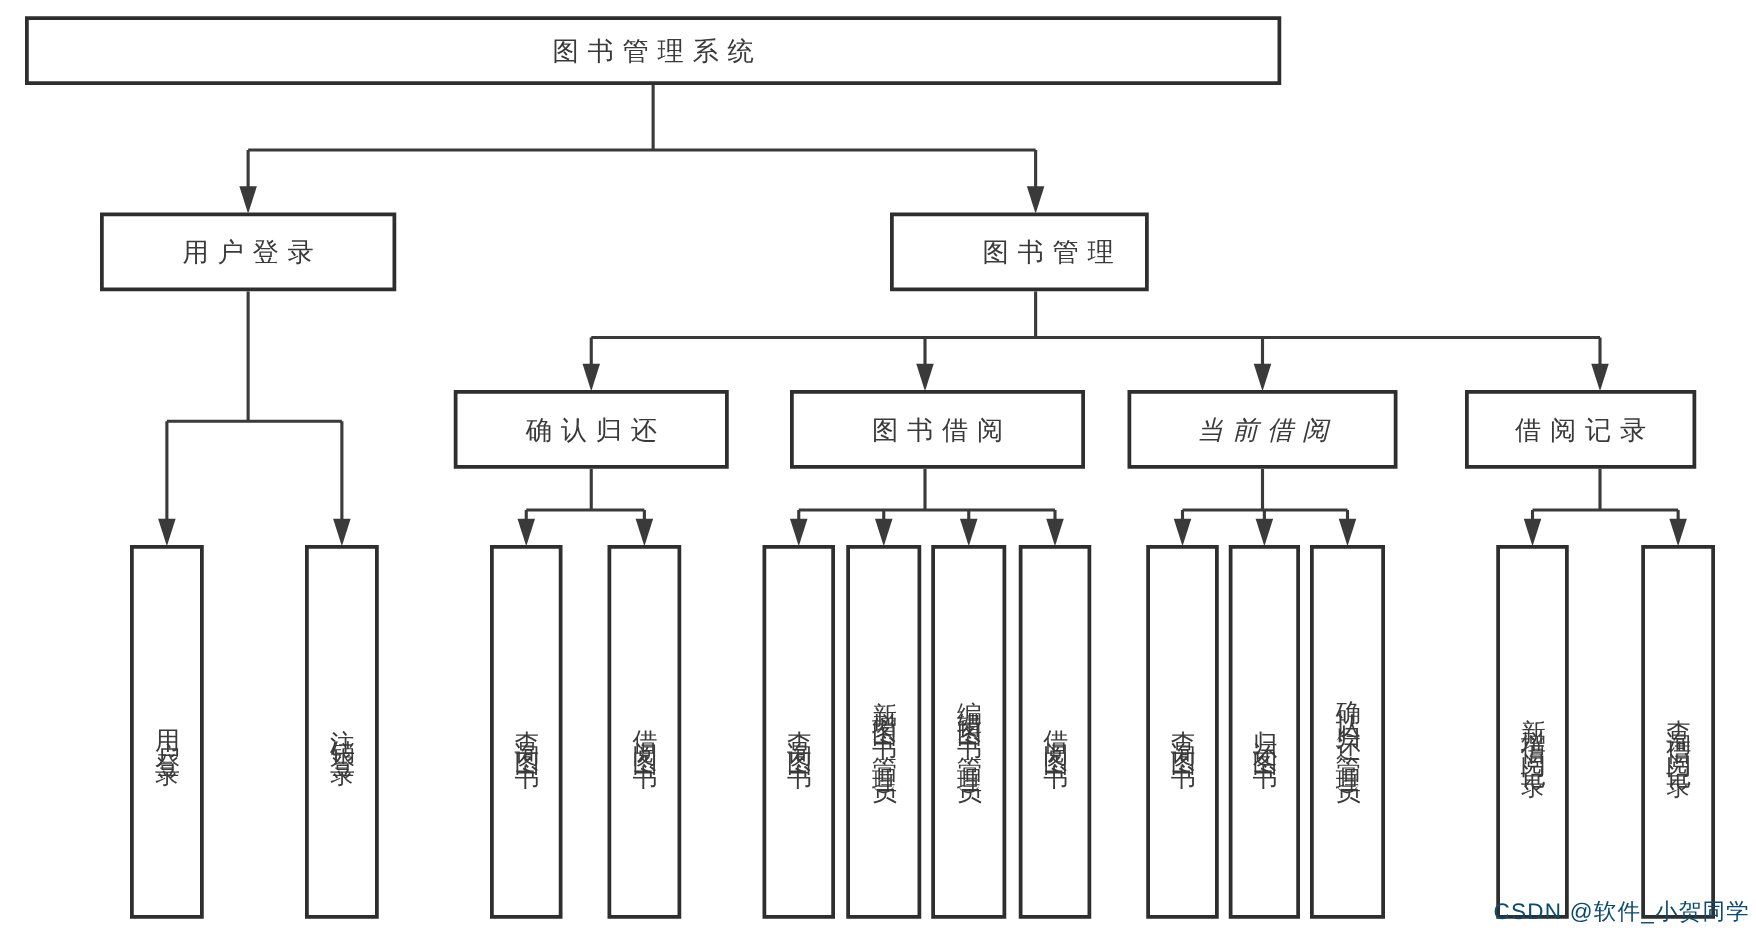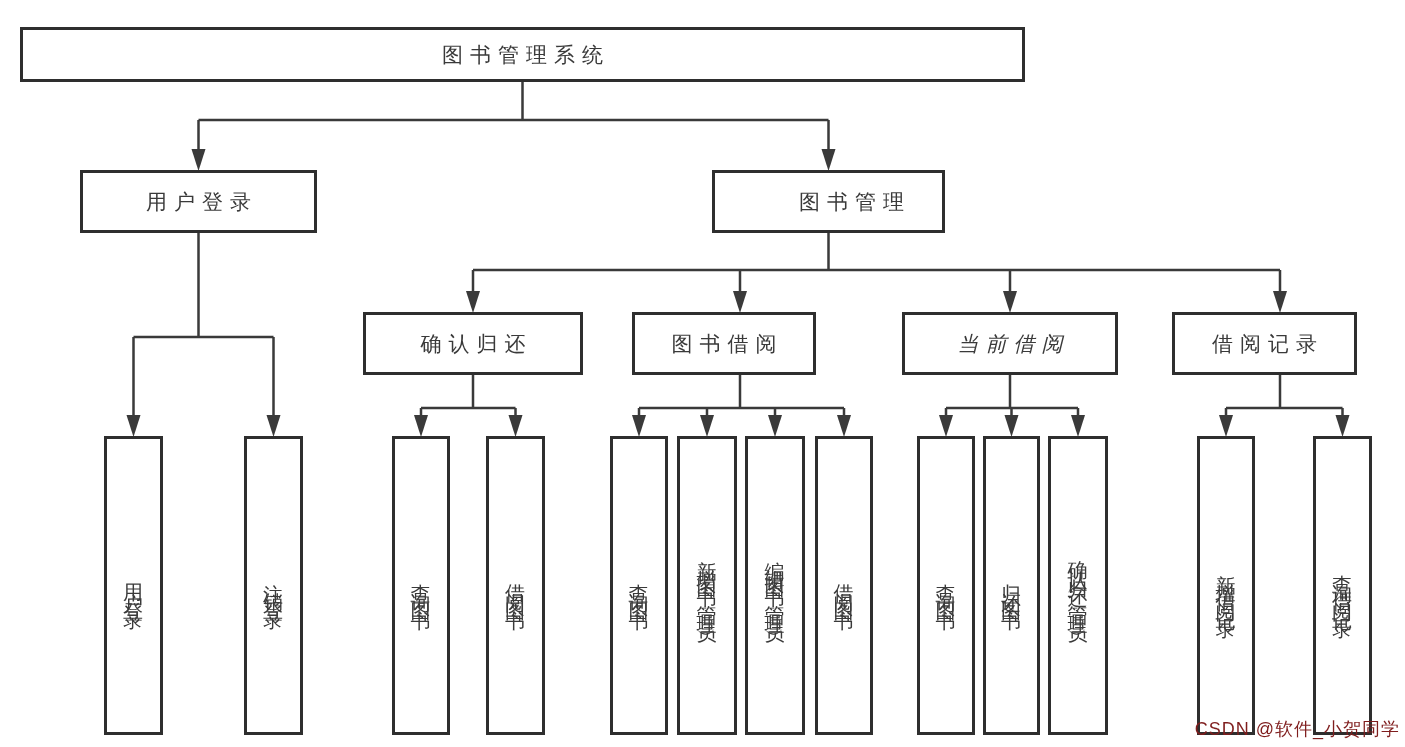--- a/index.html
+++ b/index.html
@@ -27,25 +27,25 @@
     border: 3px solid #2e2e2e;
     display: flex;
     align-items: center;
     justify-content: center;
     color: #3a3a3a;
     font-size: 21px;
     letter-spacing: 7px;
     text-indent: 7px;
     white-space: nowrap;
   }
-  .root  { left: 20px;   top: 13px;  width: 1005px; height: 55px; margin-top: 14px; }
+  .root  { left: 20px;   top: 13px;  width: 1005px; height: 55px; }
   .l2a   { left: 80px;   top: 170px; width: 237px;  height: 63px; }
-  .l2b   { left: 712px;  top: 170px; width: 233px;  height: 63px; padding-left: 46px; }
+  .l2b   { left: 712px;  top: 170px; width: 207px;  height: 63px; padding-left: 46px; }
   .l3a   { left: 363px;  top: 312px; width: 220px;  height: 63px; }
-  .l3b   { left: 632px;  top: 312px; width: 184px;  height: 63px; }
+  .l3b   { left: 632px;  top: 312px; width: 236px;  height: 63px; }
   .l3c   { left: 902px;  top: 312px; width: 216px;  height: 63px; font-style: italic; }
   .l3d   { left: 1172px; top: 312px; width: 185px;  height: 63px; }
   .leaf {
     position: absolute;
     top: 436px;
     height: 299px;
     box-sizing: border-box;
     background: #ffffff;
     border: 3px solid #2e2e2e;
     display: flex;
@@ -71,21 +71,21 @@
   .b4 { left: 815px;  width: 58px; }
   .c1 { left: 917px;  width: 58px; }
   .c2 { left: 983px;  width: 57px; }
   .c3 { left: 1048px; width: 60px; }
   .r1 { left: 1197px; width: 58px; }
   .r2 { left: 1313px; width: 59px; }
   .watermark {
     position: absolute;
     right: 5px;
     top: 717px;
-    color: #7f1d1d;
+    color: #0c4a6e;
     font-size: 18px;
     letter-spacing: 1px;
     white-space: nowrap;
   }
 </style>
 </head>
 <body>
 
 <div class="canvas">
 

